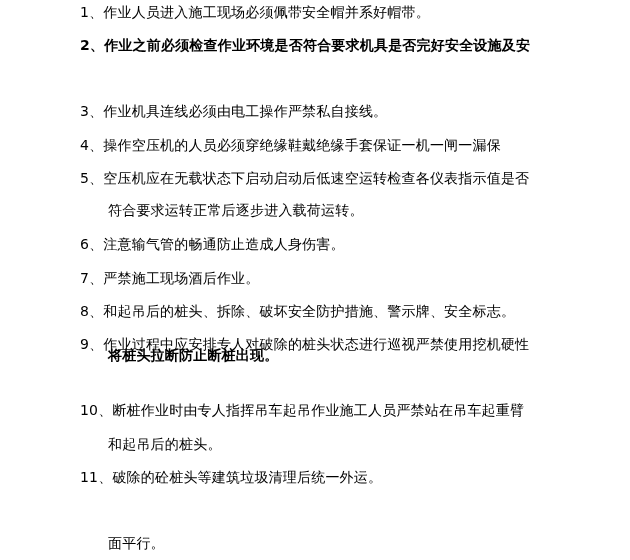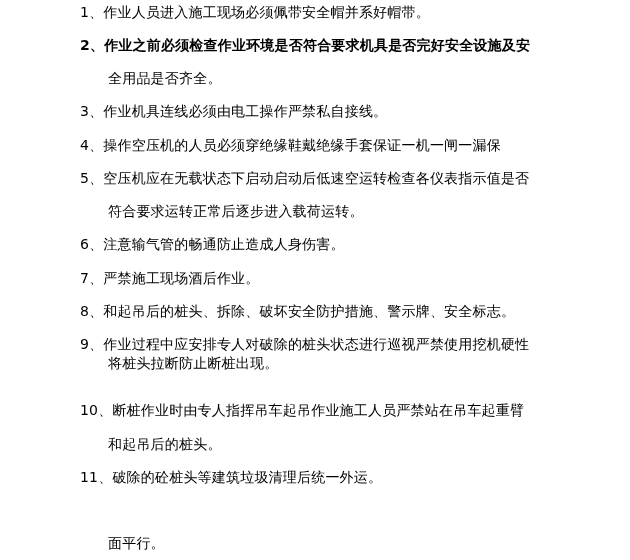--- a/index.html
+++ b/index.html
@@ -36,55 +36,52 @@
 
 <div class="doc">
 
   <div class="line" style="left:80px; top:4px;">
     <span>1、</span><span>作业人员进入施工现场必须佩带安全帽并系好帽带。</span>
   </div>
 
   <div class="line" style="left:80px; top:37px;font-weight:bold;">
     <span>2、</span><span>作业之前必须检查作业环境是否符合要求机具是否完好安全设施及安</span>
   </div>
-  <div class="line" style="left:108px; top:70px;">
-    <span>全用品是否齐全。</span>
-  </div>
 
   <div class="line" style="left:80px; top:103px;text-align:right;">
     <span>3、</span><span>作业机具连线必须由电工操作严禁私自接线。</span>
   </div>
 
   <div class="line" style="left:80px; top:137px;">
     <span>4、</span><span>操作空压机的人员必须穿绝缘鞋戴绝缘手套保证一机一闸一漏保</span>
   </div>
 
   <div class="line" style="left:80px; top:170px;">
     <span>5、</span><span>空压机应在无载状态下启动启动后低速空运转检查各仪表指示值是否</span>
   </div>
-  <div class="line" style="left:108px; top:203px;">
+  <div class="line" style="left:108px; top:203px;font-family:Liberation Serif, serif;">
     <span>符合要求运转正常后逐步进入载荷运转。</span>
   </div>
 
   <div class="line" style="left:80px; top:236px;">
     <span>6、</span><span>注意输气管的畅通防止造成人身伤害。</span>
   </div>
 
   <div class="line" style="left:80px; top:270px;">
     <span>7、</span><span>严禁施工现场酒后作业。</span>
   </div>
 
   <div class="line" style="left:80px; top:303px;">
     <span>8、</span><span>和起吊后的桩头、拆除、破坏安全防护措施、警示牌、安全标志。</span>
   </div>
 
   <div class="line" style="left:80px; top:336px;">
     <span>9、</span><span>作业过程中应安排专人对破除的桩头状态进行巡视严禁使用挖机硬性</span>
   </div>
-  <div class="line" style="left:108px; top:355px;">
+  <div class="line" style="left:108px; top:347px;font-weight:bold;">
     <span>将桩头拉断防止断桩出现。</span>
   </div>
 
   <div class="line" style="left:80px; top:402px;">
     <span>10、</span><span>断桩作业时由专人指挥吊车起吊作业施工人员严禁站在吊车起重臂</span>
   </div>
   <div class="line" style="left:108px; top:436px;">
     <span>和起吊后的桩头。</span>
   </div>
 

